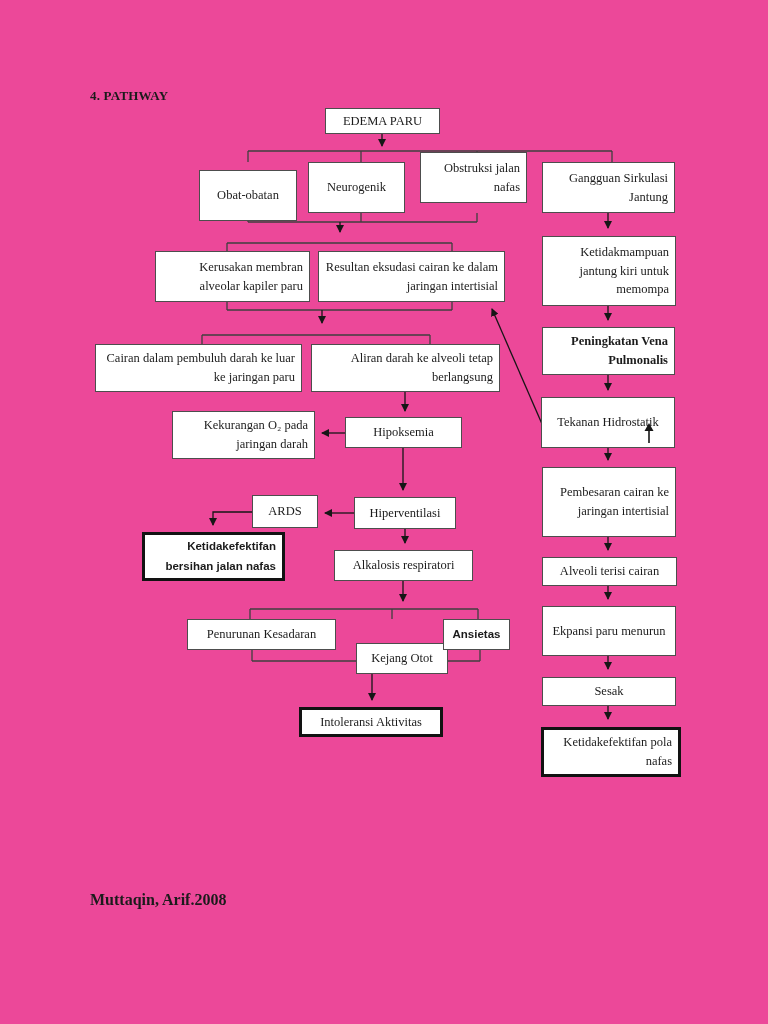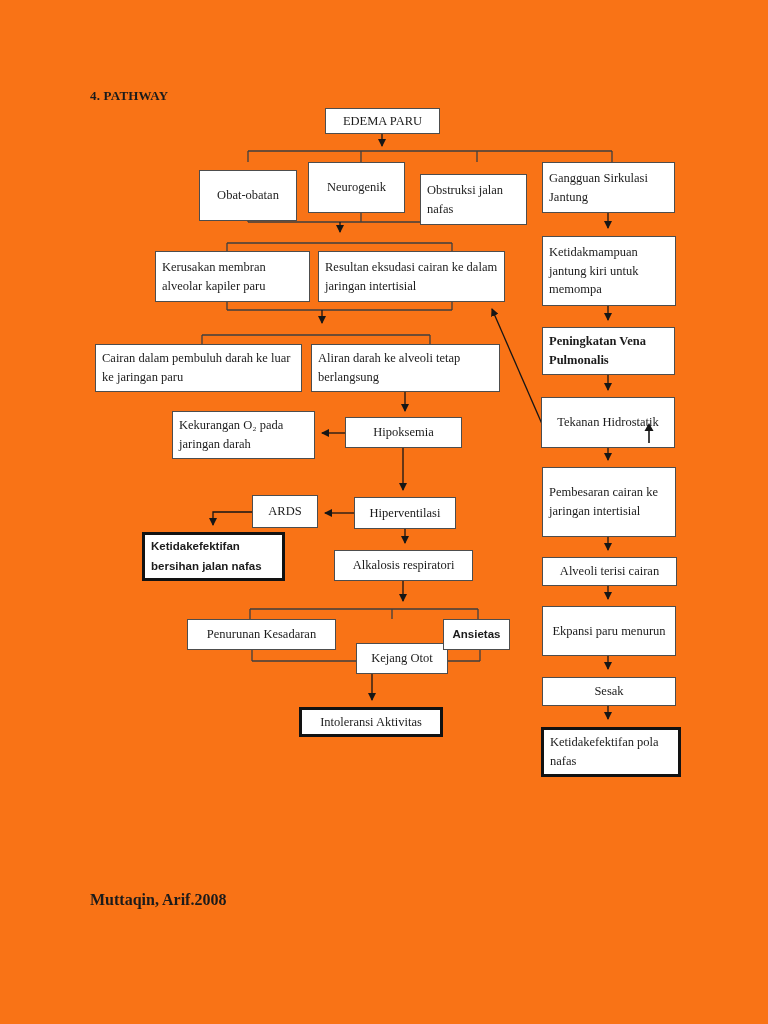--- a/index.html
+++ b/index.html
@@ -1,19 +1,19 @@
 <!DOCTYPE html>
 <html><head>
 <meta charset="utf-8">
 <style>
   html,body{margin:0;padding:0;background:#e9e9e9;}
   .page{
     position:relative;
     width:768px;height:1024px;
-    background:#f97316;
+    background:#ec4899;
     overflow:hidden;
     font-family:"Liberation Serif","DejaVu Serif",serif;
     color:#1b1b1b;
   }
   .heading{
     position:absolute;left:90px;top:88px;
     font-size:13px;font-weight:bold;letter-spacing:.2px;
   }
   .citation{
     position:absolute;left:90px;top:891px;
@@ -21,21 +21,21 @@
   }
   .connectors{
     position:absolute;left:0;top:0;z-index:1;
   }
   .node{
     position:absolute;z-index:2;
     box-sizing:border-box;
     background:#ffffff;
     border:1.4px solid #4d4d4d;
     display:flex;align-items:center;justify-content:center;
-    text-align:left;
+    text-align:right;
     font-size:12.5px;line-height:1.5;
     padding:1px 6px;
   }
   .node.thick{border:3px solid #121212;}
   .node.bold-sans{
     font-family:"Liberation Sans","DejaVu Sans",sans-serif;
     font-weight:bold;font-size:11.5px;line-height:1.7;
   }
   .node.top-align{align-items:flex-start;padding-top:15px;}
   .inner-arrow{position:absolute;right:18px;bottom:3px;}
@@ -90,21 +90,21 @@
       <path d="M608 656 V669"></path>
       <path d="M608 706 V719"></path>
       <path d="M542 424 L492 309"></path>
     </g>
   </svg>
 
   <div class="node" style="left:325px;top:108px;width:115px;height:26px;">EDEMA PARU</div>
 
   <div class="node" style="left:199px;top:162px;width:98px;height:51px;margin-top:8px;">Obat-obatan</div>
   <div class="node" style="left:308px;top:162px;width:97px;height:51px;">Neurogenik</div>
-  <div class="node" style="left:420px;top:174px;width:107px;height:51px;">Obstruksi jalan nafas</div>
+  <div class="node" style="left:420px;top:152px;width:107px;height:51px;">Obstruksi jalan nafas</div>
   <div class="node" style="left:542px;top:162px;width:133px;height:51px;">Gangguan Sirkulasi Jantung</div>
 
   <div class="node" style="left:155px;top:251px;width:155px;height:51px;">Kerusakan membran alveolar kapiler paru</div>
   <div class="node" style="left:318px;top:251px;width:187px;height:51px;">Resultan eksudasi cairan ke dalam jaringan intertisial</div>
   <div class="node" style="left:542px;top:236px;width:134px;height:70px;">Ketidakmampuan jantung kiri untuk memompa</div>
 
   <div class="node" style="left:95px;top:344px;width:207px;height:48px;">Cairan dalam pembuluh darah ke luar ke jaringan paru</div>
   <div class="node" style="left:311px;top:344px;width:189px;height:48px;">Aliran darah ke alveoli tetap berlangsung</div>
   <div class="node" style="left:542px;top:327px;width:133px;height:48px;font-weight:bold;">Peningkatan Vena Pulmonalis</div>
 

